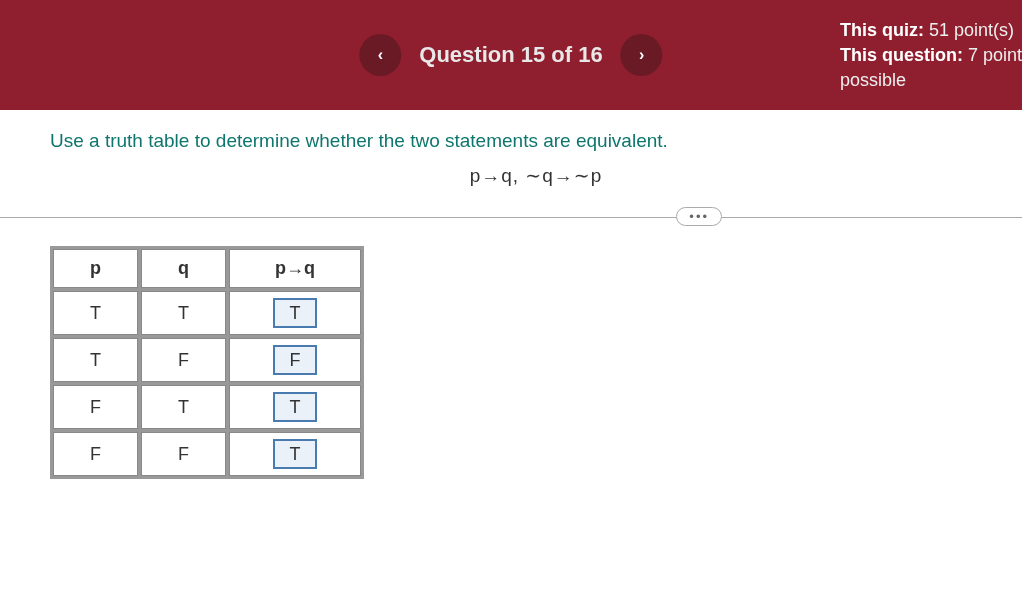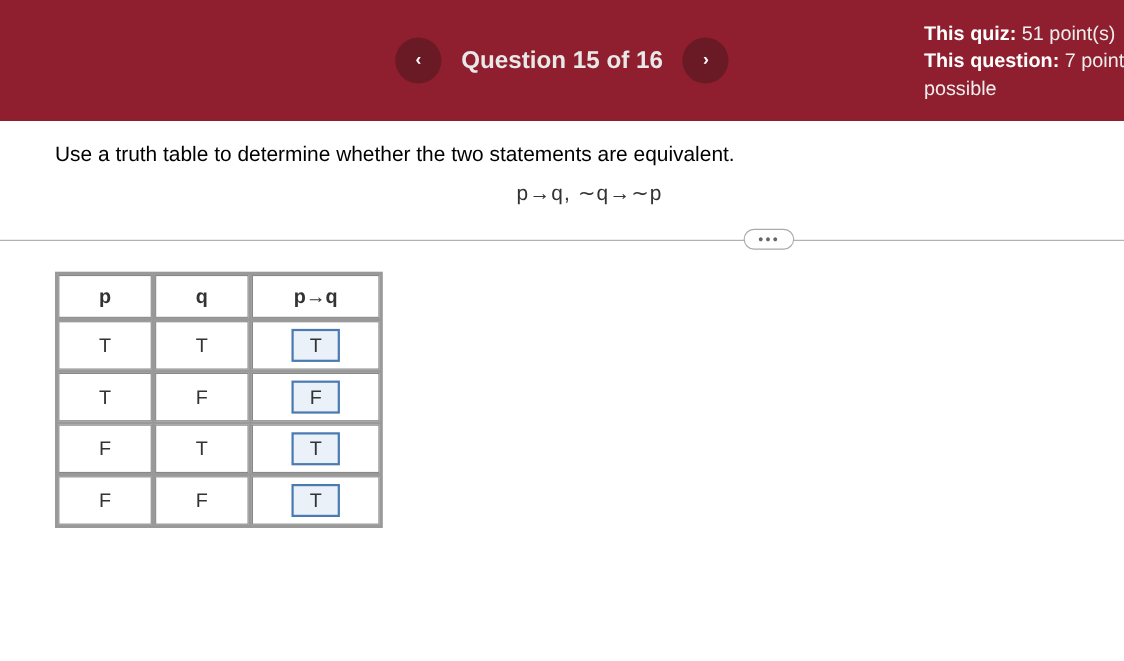--- a/index.html
+++ b/index.html
@@ -55,21 +55,21 @@
     }
     .quiz-info .bold { font-weight: bold; color: #fff; }
     .content {
       background: #fff;
       padding: 20px 30px 30px 50px;
       height: calc(100% - 110px);
       position: relative;
     }
     .instruction {
       font-size: 19px;
-      color: #000000;
+      color: #0f766e;
       margin-bottom: 12px;
     }
     .expression {
       font-size: 19px;
       color: #333;
       margin: 0 0 30px 30px;
       letter-spacing: 1px;
       text-align: center;
     }
     .divider-wrap {
@@ -113,21 +113,21 @@
     }
     .truth-table th {
       font-weight: bold;
       padding: 8px 0;
     }
     .truth-table td {
       padding: 6px 0;
       height: 44px;
     }
     .col-pq { width: 85px; }
-    .col-res { width: 116px; margin-top: 16px; }
+    .col-res { width: 132px; margin-top: 16px; }
     .answer-box {
       display: inline-block;
       border: 2px solid #4a7bb0;
       background: #eaf1f9;
       width: 44px;
       height: 30px;
       line-height: 26px;
       color: #333;
     }
     .left-arrow-tab {

